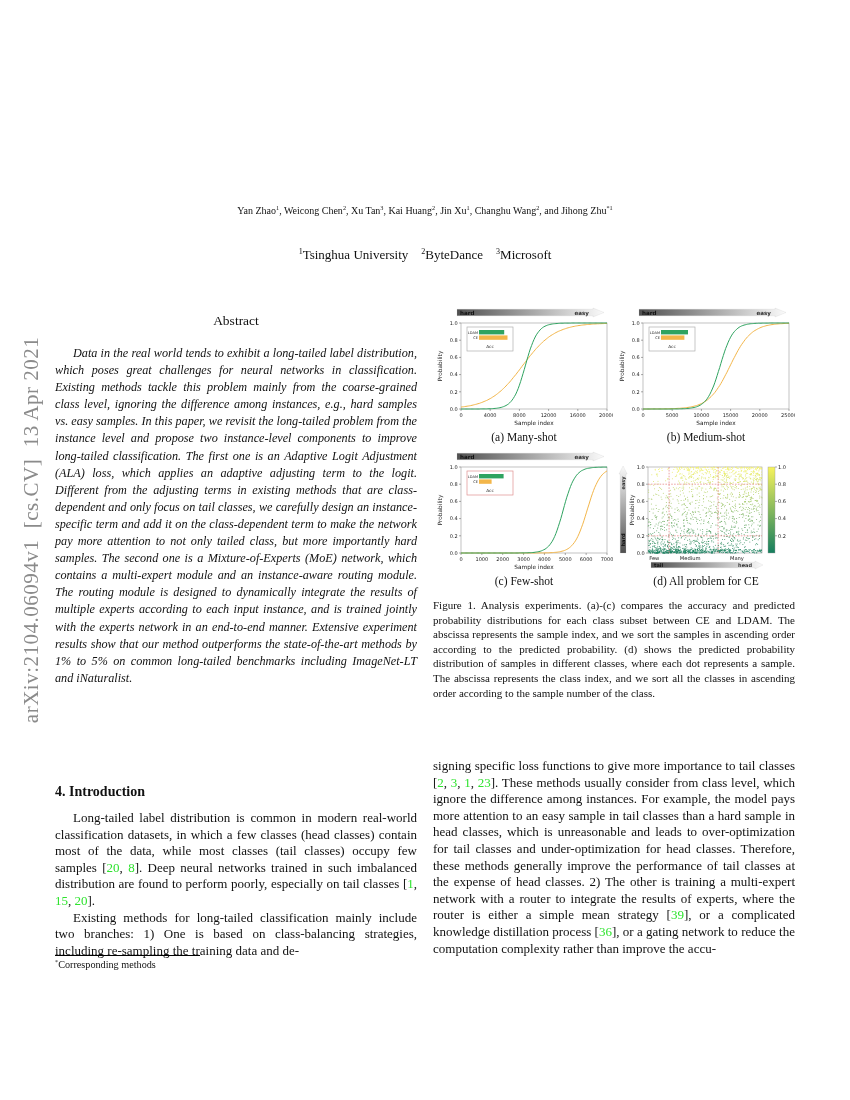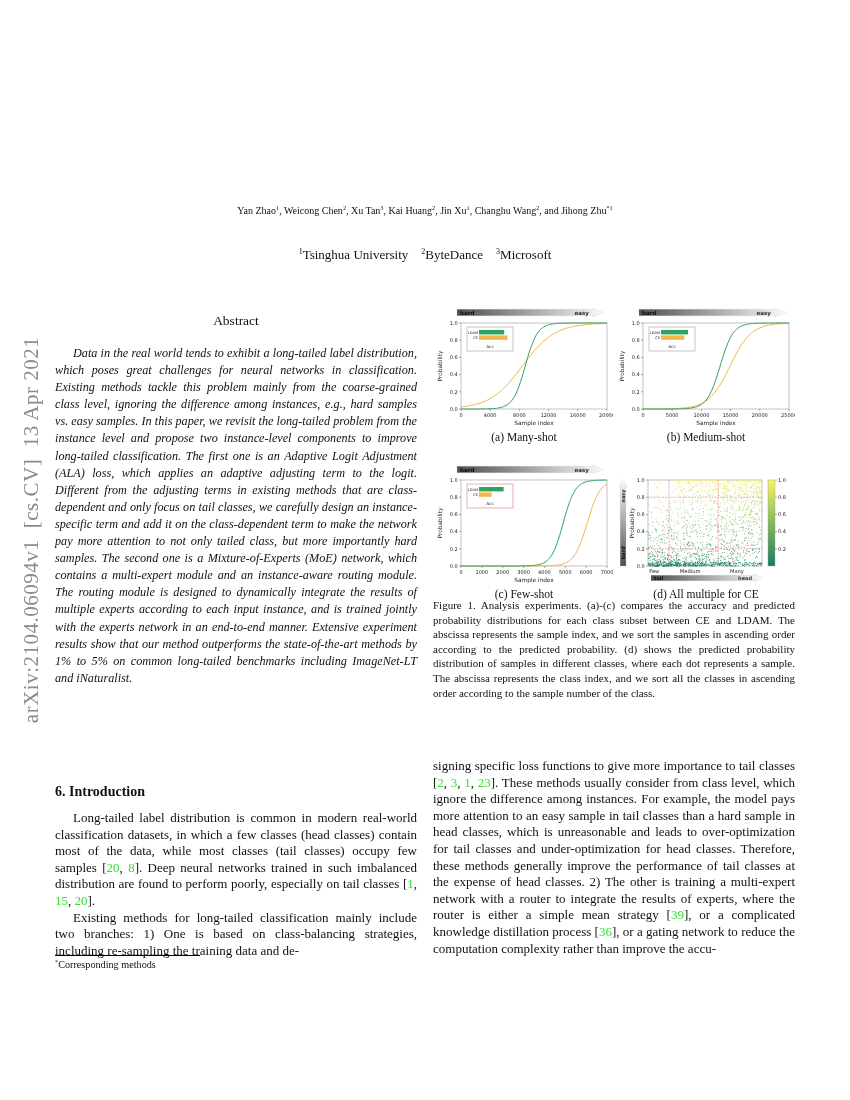--- a/index.html
+++ b/index.html
@@ -18,42 +18,42 @@
   .abs-head{position:absolute;top:6px;left:0;width:100%;text-align:center;font-weight:normal;font-size:13.5px;}
   .abs-text{position:absolute;top:38px;left:0;width:362px;font-style:italic;font-size:12.2px;
             line-height:17.1px;text-align:justify;text-indent:18px;}
   .sec-head{position:absolute;top:477px;left:0;font-size:14px;font-weight:bold;}
   .body-text{font-size:13px;line-height:16.6px;text-align:justify;}
   .intro-text{position:absolute;top:503px;left:0;width:362px;}
   .para{text-indent:18px;}
   .footnote{position:absolute;top:648px;left:0;width:362px;font-size:10.2px;}
   .fn-rule{width:145px;border-top:1px solid #000;margin-bottom:3px;}
   .fig-panels{position:absolute;top:0;left:0;width:364px;display:grid;
-              grid-template-columns:182px 182px;row-gap:20px;}
+              grid-template-columns:182px 182px;row-gap:7px;}
   .panel{display:flex;flex-direction:column;align-items:center;}
   .panel svg{display:block;}
   .panel-cap{font-size:11.5px;text-align:center;margin-top:1px;color:#111;}
   .fig-caption{position:absolute;top:292px;left:0;width:362px;font-size:11px;
                line-height:14.6px;text-align:justify;}
   .right-body{position:absolute;top:452px;left:0;width:362px;}
 </style>
 </head>
 <body>
 
 <div class="page">
 
   <div class="arxiv">arXiv:2104.06094v1  [cs.CV]  13 Apr 2021</div>
 
   <div class="authors">Yan Zhao<sup>1</sup>, Weicong Chen<sup>2</sup>, Xu Tan<sup>3</sup>, Kai Huang<sup>2</sup>, Jin Xu<sup>1</sup>, Changhu Wang<sup>2</sup>, and Jihong Zhu<sup>*1</sup></div>
   <div class="affils"><sup>1</sup>Tsinghua University    <sup>2</sup>ByteDance    <sup>3</sup>Microsoft</div>
 
   <div class="col col-left">
     <div class="abs-head">Abstract</div>
     <div class="abs-text">Data in the real world tends to exhibit a long-tailed label distribution, which poses great challenges for neural networks in classification. Existing methods tackle this problem mainly from the coarse-grained class level, ignoring the difference among instances, e.g., hard samples vs. easy samples. In this paper, we revisit the long-tailed problem from the instance level and propose two instance-level components to improve long-tailed classification. The first one is an Adaptive Logit Adjustment (ALA) loss, which applies an adaptive adjusting term to the logit. Different from the adjusting terms in existing methods that are class-dependent and only focus on tail classes, we carefully design an instance-specific term and add it on the class-dependent term to make the network pay more attention to not only tailed class, but more importantly hard samples. The second one is a Mixture-of-Experts (MoE) network, which contains a multi-expert module and an instance-aware routing module. The routing module is designed to dynamically integrate the results of multiple experts according to each input instance, and is trained jointly with the experts network in an end-to-end manner. Extensive experiment results show that our method outperforms the state-of-the-art methods by 1% to 5% on common long-tailed benchmarks including ImageNet-LT and iNaturalist.</div>
-    <div class="sec-head">6. Introduction</div>
+    <div class="sec-head">4. Introduction</div>
     <div class="intro-text body-text">
       <div class="para">Long-tailed label distribution is common in modern real-world classification datasets, in which a few classes (head classes) contain most of the data, while most classes (tail classes) occupy few samples [<span style="color: rgb(46, 227, 46);">20</span>, <span style="color: rgb(46, 227, 46);">8</span>]. Deep neural networks trained in such imbalanced distribution are found to perform poorly, especially on tail classes [<span style="color: rgb(46, 227, 46);">1</span>, <span style="color: rgb(46, 227, 46);">15</span>, <span style="color: rgb(46, 227, 46);">20</span>].</div>
       <div class="para">Existing methods for long-tailed classification mainly include two branches: 1) One is based on class-balancing strategies, including re-sampling the training data and de-</div>
     </div>
     <div class="footnote">
       <div class="fn-rule"></div>
       <div><sup>*</sup><span>Corresponding methods</span></div>
     </div>
   </div>
 
@@ -2358,20 +2358,20 @@
             <text x="161" y="18.8" text-anchor="start" style="font-family:&quot;DejaVu Sans&quot;,sans-serif;font-size:5px" fill="#222">1.0</text>
             <line x1="158" y1="34.2" x2="160" y2="34.2" stroke="#555" stroke-width="0.5"></line>
             <text x="161" y="36" text-anchor="start" style="font-family:&quot;DejaVu Sans&quot;,sans-serif;font-size:5px" fill="#222">0.8</text>
             <line x1="158" y1="51.4" x2="160" y2="51.4" stroke="#555" stroke-width="0.5"></line>
             <text x="161" y="53.199999999999996" text-anchor="start" style="font-family:&quot;DejaVu Sans&quot;,sans-serif;font-size:5px" fill="#222">0.6</text>
             <line x1="158" y1="68.6" x2="160" y2="68.6" stroke="#555" stroke-width="0.5"></line>
             <text x="161" y="70.39999999999999" text-anchor="start" style="font-family:&quot;DejaVu Sans&quot;,sans-serif;font-size:5px" fill="#222">0.4</text>
             <line x1="158" y1="85.8" x2="160" y2="85.8" stroke="#555" stroke-width="0.5"></line>
             <text x="161" y="87.6" text-anchor="start" style="font-family:&quot;DejaVu Sans&quot;,sans-serif;font-size:5px" fill="#222">0.2</text>
           </svg>
-          <div class="panel-cap">(d)  All multiple for CE</div>
+          <div class="panel-cap">(d)  All problem for CE</div>
         </div>
       </div>
     <div class="fig-caption">Figure 1. Analysis experiments.  (a)-(c) compares the accuracy and predicted probability distributions for each class subset between CE and LDAM. The abscissa represents the sample index, and we sort the samples in ascending order according to the predicted probability. (d) shows the predicted probability distribution of samples in different classes, where each dot represents a sample. The abscissa represents the class index, and we sort all the classes in ascending order according to the sample number of the class.</div>
     <div class="right-body body-text">signing specific loss functions to give more importance to tail classes [<span style="color: rgb(46, 227, 46);">2</span>, <span style="color: rgb(46, 227, 46);">3</span>, <span style="color: rgb(46, 227, 46);">1</span>, <span style="color: rgb(46, 227, 46);">23</span>].  These methods usually consider from class level, which ignore the difference among instances.  For example, the model pays more attention to an easy sample in tail classes than a hard sample in head classes, which is unreasonable and leads to over-optimization for tail classes and under-optimization for head classes. Therefore, these methods generally improve the performance of tail classes at the expense of head classes. 2) The other is training a multi-expert network with a router to integrate the results of experts, where the router is either a simple mean strategy [<span style="color: rgb(46, 227, 46);">39</span>], or a complicated knowledge distillation process [<span style="color: rgb(46, 227, 46);">36</span>], or a gating network to reduce the computation complexity rather than improve the accu-</div>
   </div>
 
 </div>
 
 </body></html>

